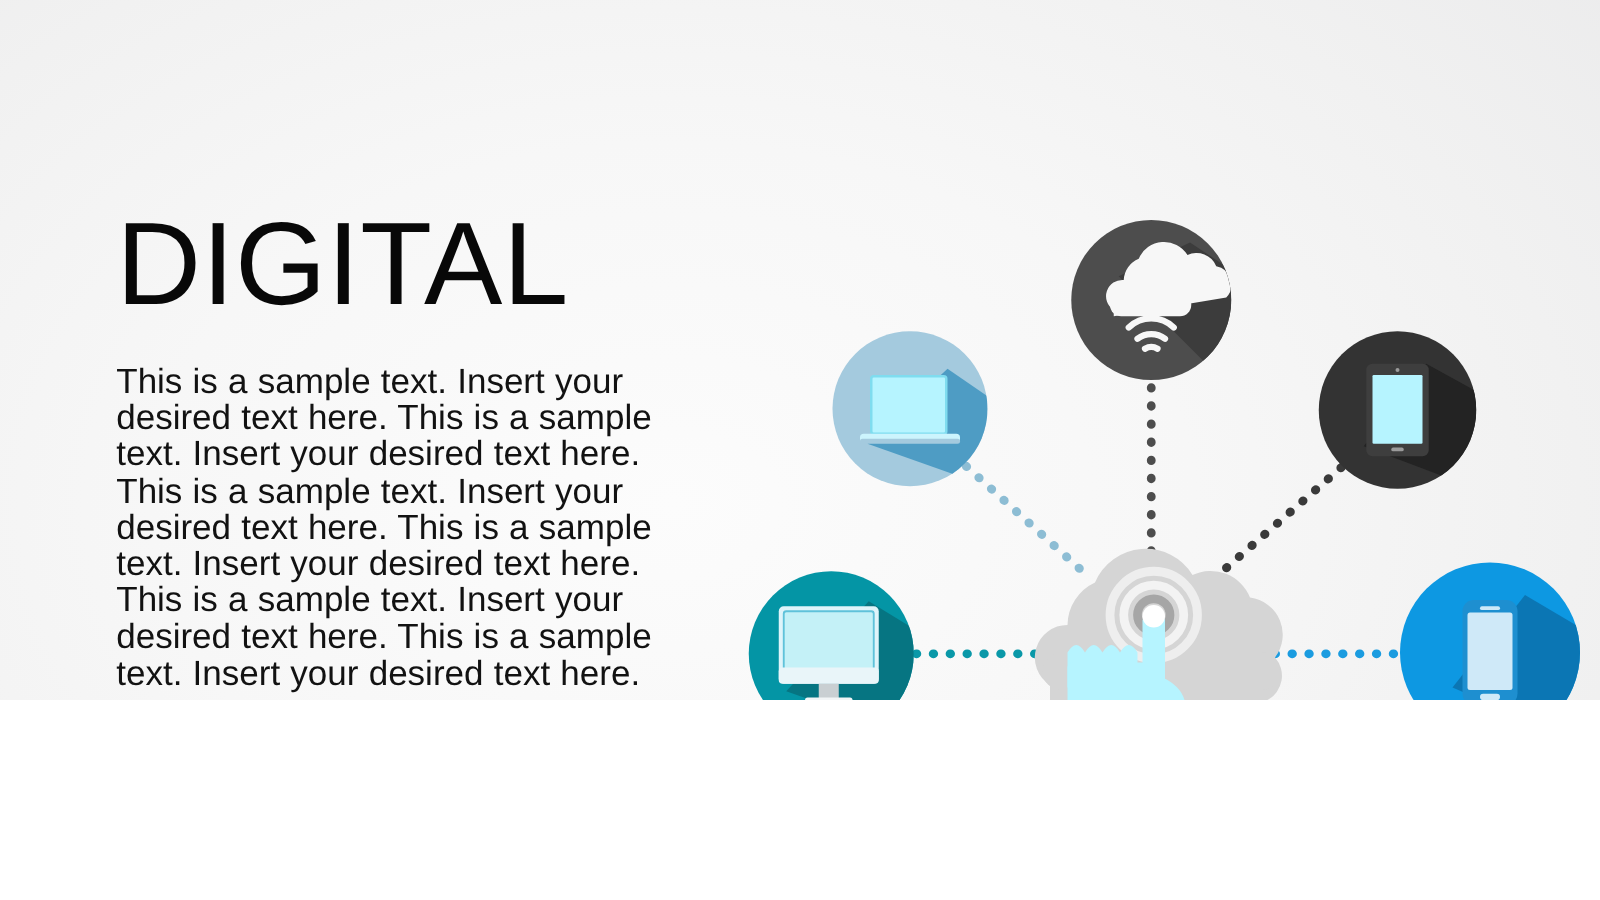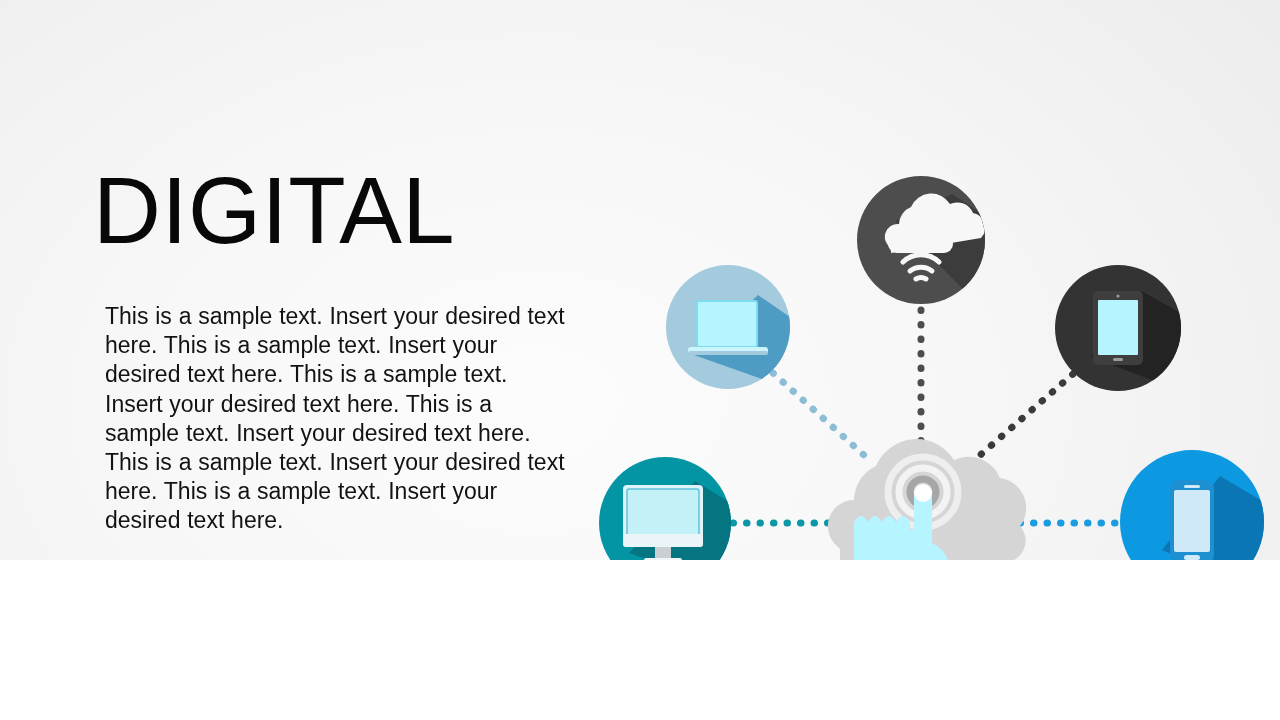--- a/index.html
+++ b/index.html
@@ -36,24 +36,24 @@
     letter-spacing: 0.5px;
     color: #080808;
     margin: 0;
     font-family: "Liberation Sans", sans-serif;
   }
   #body-text {
     position: absolute;
     left: 93px;
     top: 290px;
     width: 462px;
-    font-size: 23px;
+    font-size: 28px;
     line-height: 29.2px;
     color: #121212;
-    margin: 12px;
+    margin: 0;
     letter-spacing: 0.0px;
     word-spacing: 0.4px;
   }
 
   
   #diagram {
     position: absolute;
     left: 0; top: 0;
     width: 1280px; height: 720px;
   }

